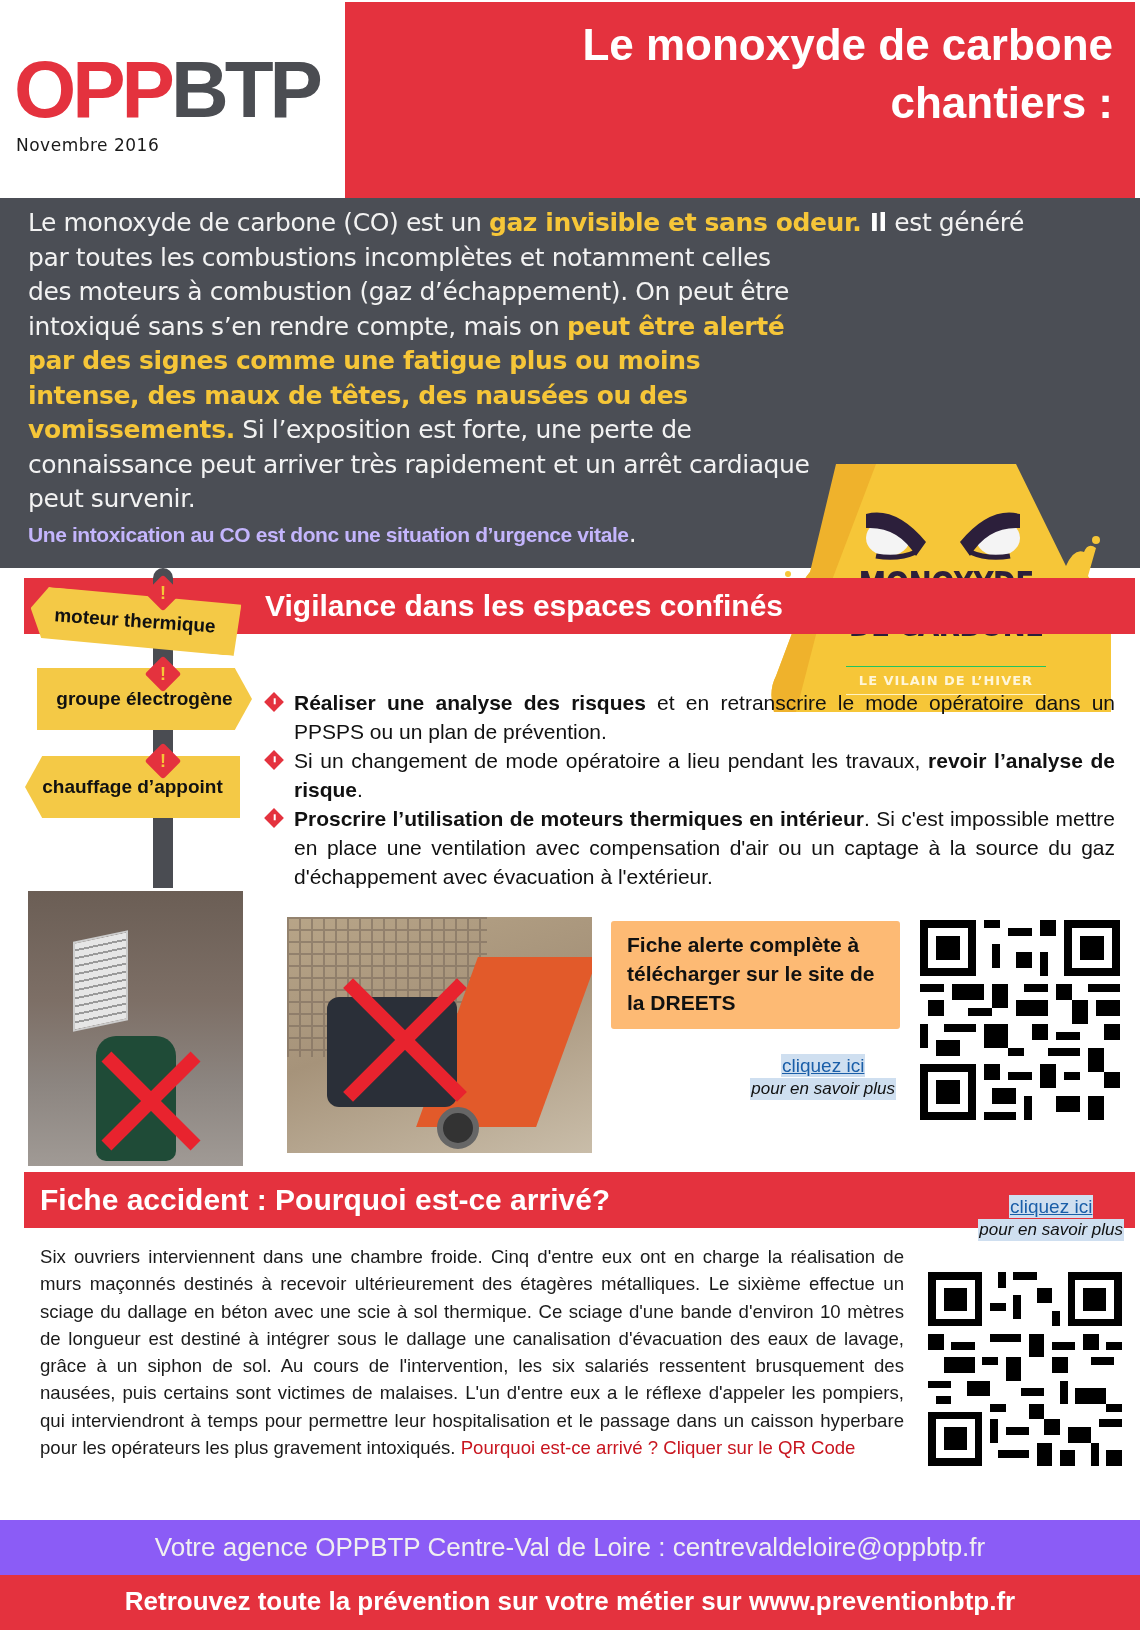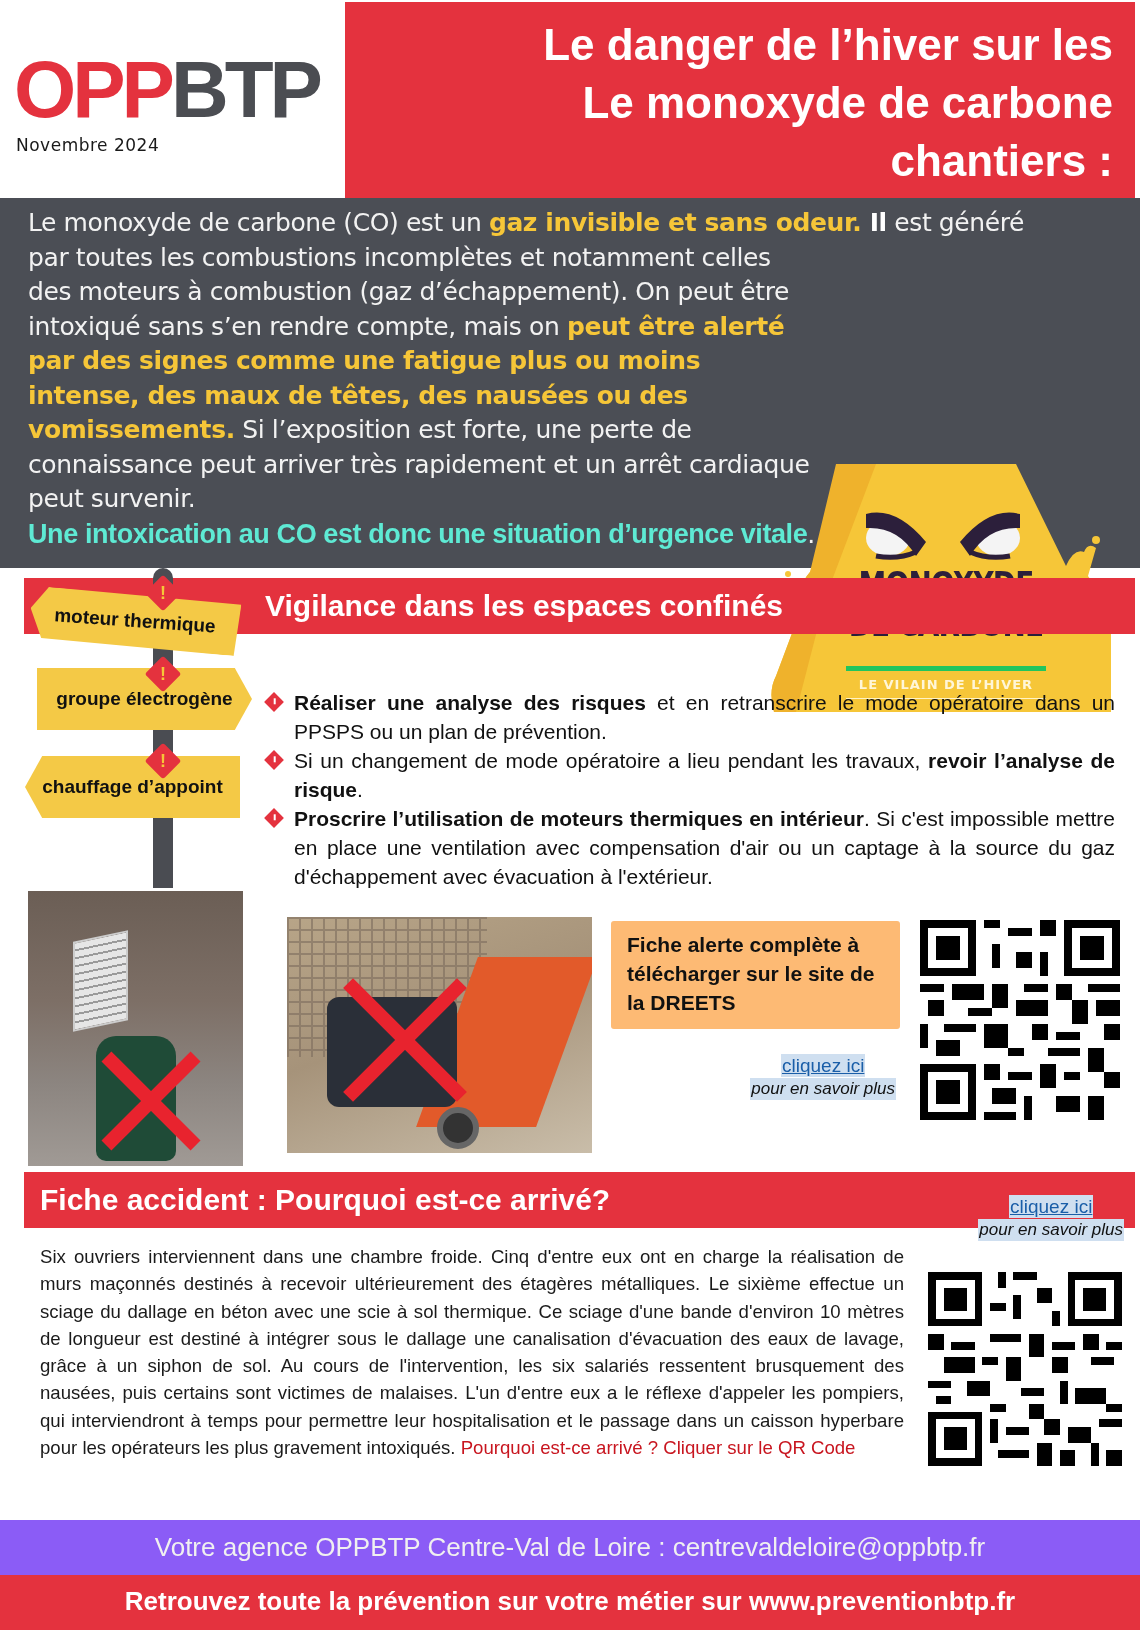--- a/index.html
+++ b/index.html
@@ -13,25 +13,25 @@
   .issue-date { position: absolute; left: 16px; top: 135px; font-family: "DejaVu Sans", sans-serif; font-size: 17px; color: #1a1a1a; letter-spacing: 0.5px; }
   .header-title { position: absolute; left: 345px; top: 2px; width: 790px; height: 196px; background: #e4323e; color: #fff; text-align: right; padding: 14px 22px 0 0; font-weight: bold; font-size: 44px; line-height: 58px; }
   .header-title div { display: block; }
 
   
   .intro { position: absolute; left: 0; top: 198px; width: 1140px; height: 370px; background: #4b4e55; }
   .intro-text { position: absolute; left: 28px; top: 8px; width: 1115px; font-family: "DejaVu Sans", sans-serif; font-size: 25px; line-height: 34.5px; color: #f2f2f2; letter-spacing: -0.4px; }
   .intro-text .hl { color: #f6c638; font-weight: bold; }
   .intro-text .wrap-narrow { display: block; width: 790px; }
   .intro-text .bold-w { font-weight: bold; color: #fff; }
-  .intro-text .urgent { color: #5eead4; font-weight: bold; font-family: "Liberation Sans", sans-serif; font-size: 27px; }
+  .intro-text .urgent { color: #c4b5fd; font-weight: bold; font-family: "Liberation Sans", sans-serif; font-size: 21px; }
 
   .villain { position: absolute; left: 766px; top: 258px; width: 360px; height: 258px; }
   .villain-title { position: absolute; left: 0; top: 108px; width: 100%; text-align: center; font-family: "DejaVu Sans", sans-serif; font-weight: bold; color: #2c1f3b; font-size: 34px; line-height: 40px; letter-spacing: -1px; transform: scaleX(0.82); }
-  .villain-sub { position: absolute; left: 80px; top: 210px; width: 200px; text-align: center; color: #fff6d8; font-family: "DejaVu Sans", sans-serif; font-weight: bold; font-size: 13px; letter-spacing: 1px; border-top: 5px solid #22c55e; border-bottom: 1px solid #fff3c4; padding: 6px 0; }
+  .villain-sub { position: absolute; left: 80px; top: 210px; width: 200px; text-align: center; color: #fff6d8; font-family: "DejaVu Sans", sans-serif; font-weight: bold; font-size: 13px; letter-spacing: 1px; border-top: 1px solid #22c55e; border-bottom: 1px solid #fff3c4; padding: 6px 0; }
 
   
   .vig-bar { position: absolute; left: 24px; top: 578px; width: 1111px; height: 56px; background: #e4323e; }
   .vig-title { position: absolute; left: 265px; top: 586px; color: #fff; font-weight: bold; font-size: 30px; line-height: 40px; }
 
   .signpost { position: absolute; left: 20px; top: 568px; width: 240px; height: 320px; }
   .post { position: absolute; left: 133px; top: 0; width: 20px; height: 320px; background: #4a4c52; border-radius: 10px 10px 0 0; }
   .sign { position: absolute; background: #f4c946; color: #111; font-weight: bold; font-size: 19px; display: flex; align-items: center; justify-content: center; }
   .sign-1 { left: 10px; top: 25px; width: 210px; height: 56px; clip-path: polygon(8% 0, 100% 8%, 98% 100%, 6% 92%, 0 40%); transform: rotate(4deg); }
   .sign-2 { left: 17px; top: 100px; width: 215px; height: 62px; clip-path: polygon(0 0, 92% 0, 100% 50%, 92% 100%, 0 100%); }
@@ -87,23 +87,22 @@
   .acc-text .red-link { color: #c8151f; }
 
   
   .footer-gray { position: absolute; left: 0; top: 1520px; width: 1140px; height: 55px; background: #8b5cf6; color: #f0f0f0; text-align: center; font-size: 26px; line-height: 55px; }
   .footer-red { position: absolute; left: 0; top: 1575px; width: 1140px; height: 55px; background: #e4323e; color: #fff; text-align: center; font-weight: bold; font-size: 26px; line-height: 52px; }
 </style>
 </head>
 <body>
 
 <div class="logo"><span class="red">OPP</span><span class="gray">BTP</span></div>
-<div class="issue-date">Novembre 2024</div>
+<div class="issue-date">Novembre 2016</div>
 <div class="header-title">
-  <div>Le danger de l’hiver sur les</div>
   <div>Le monoxyde de carbone</div>
   <div>chantiers :</div>
 </div>
 
 <section class="intro">
   <div class="villain">
     <svg width="360" height="258" viewBox="0 0 360 258">
       <path d="M70 8 L250 8 L300 110 Q308 92 318 96 Q322 86 330 92 L322 120 L345 152 L345 256 L8 256 Q2 235 10 220 L40 140 Q30 132 44 116 L70 60 Z" fill="#f6c638"></path>
       <path d="M70 8 L110 8 L60 140 L30 256 L8 256 Q2 235 10 220 L40 140 Q30 132 44 116 Z" fill="#efb22c"></path>
       <circle cx="330" cy="84" r="4" fill="#f6c638"></circle>

